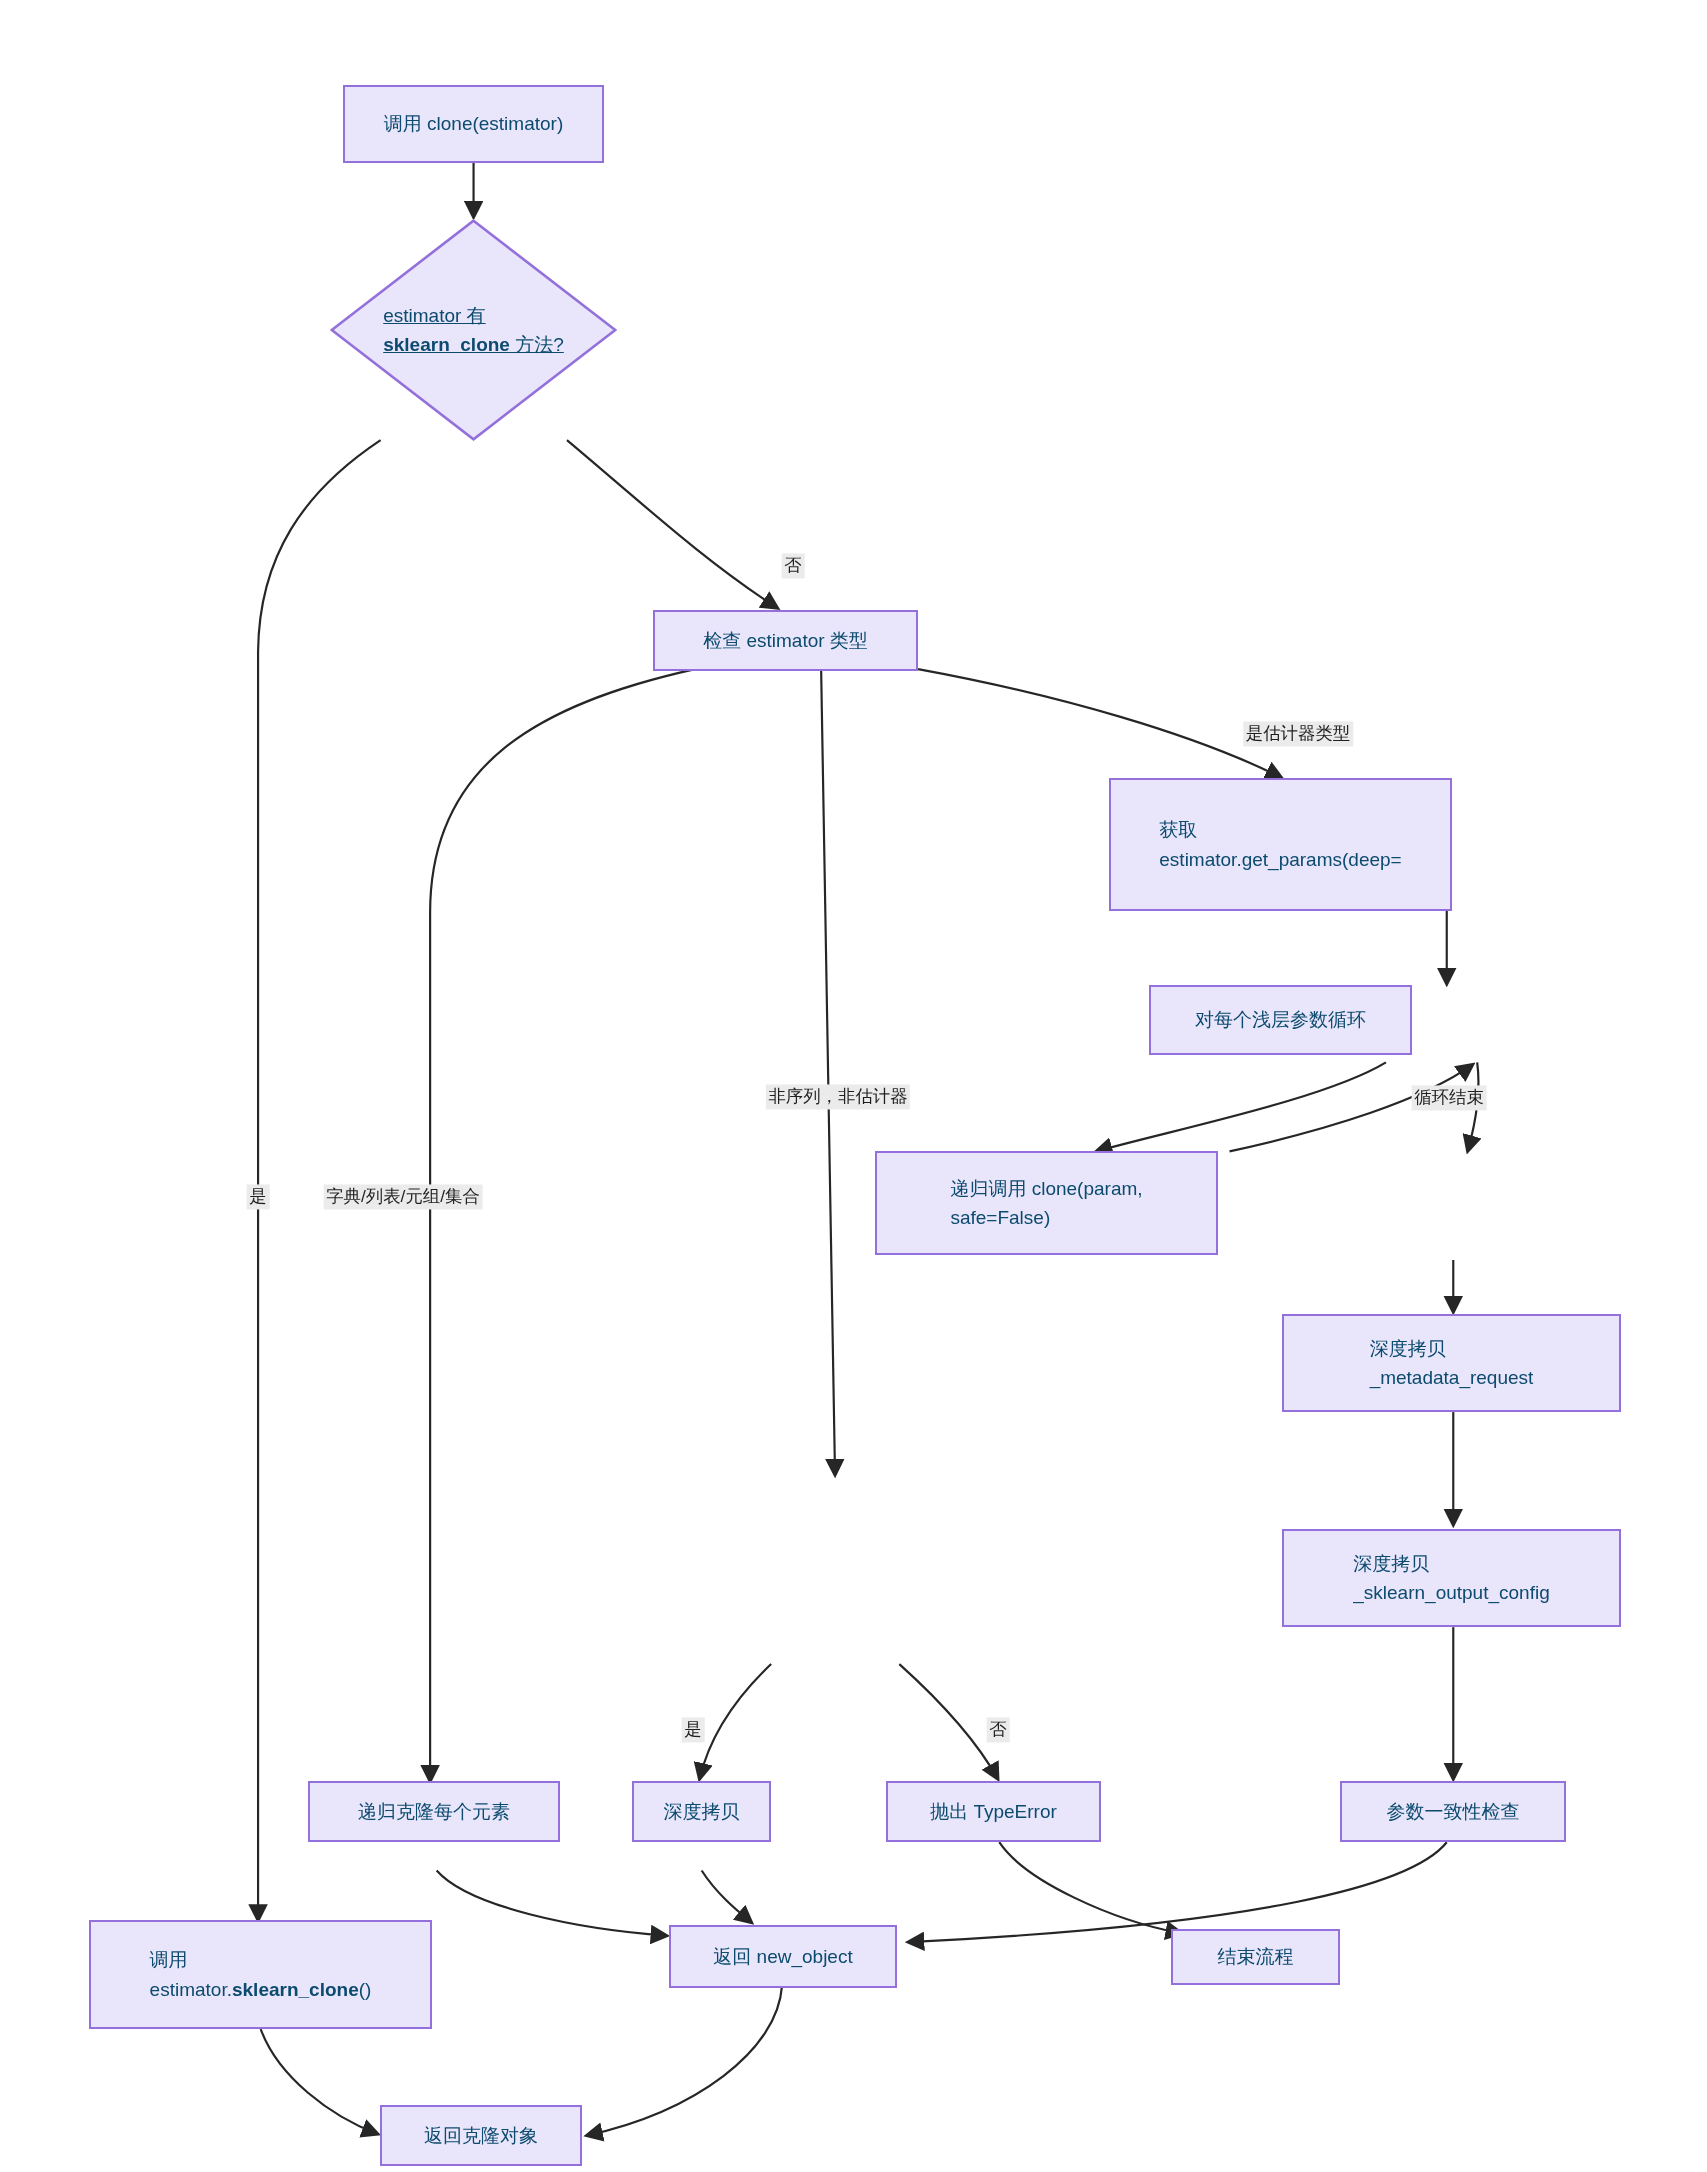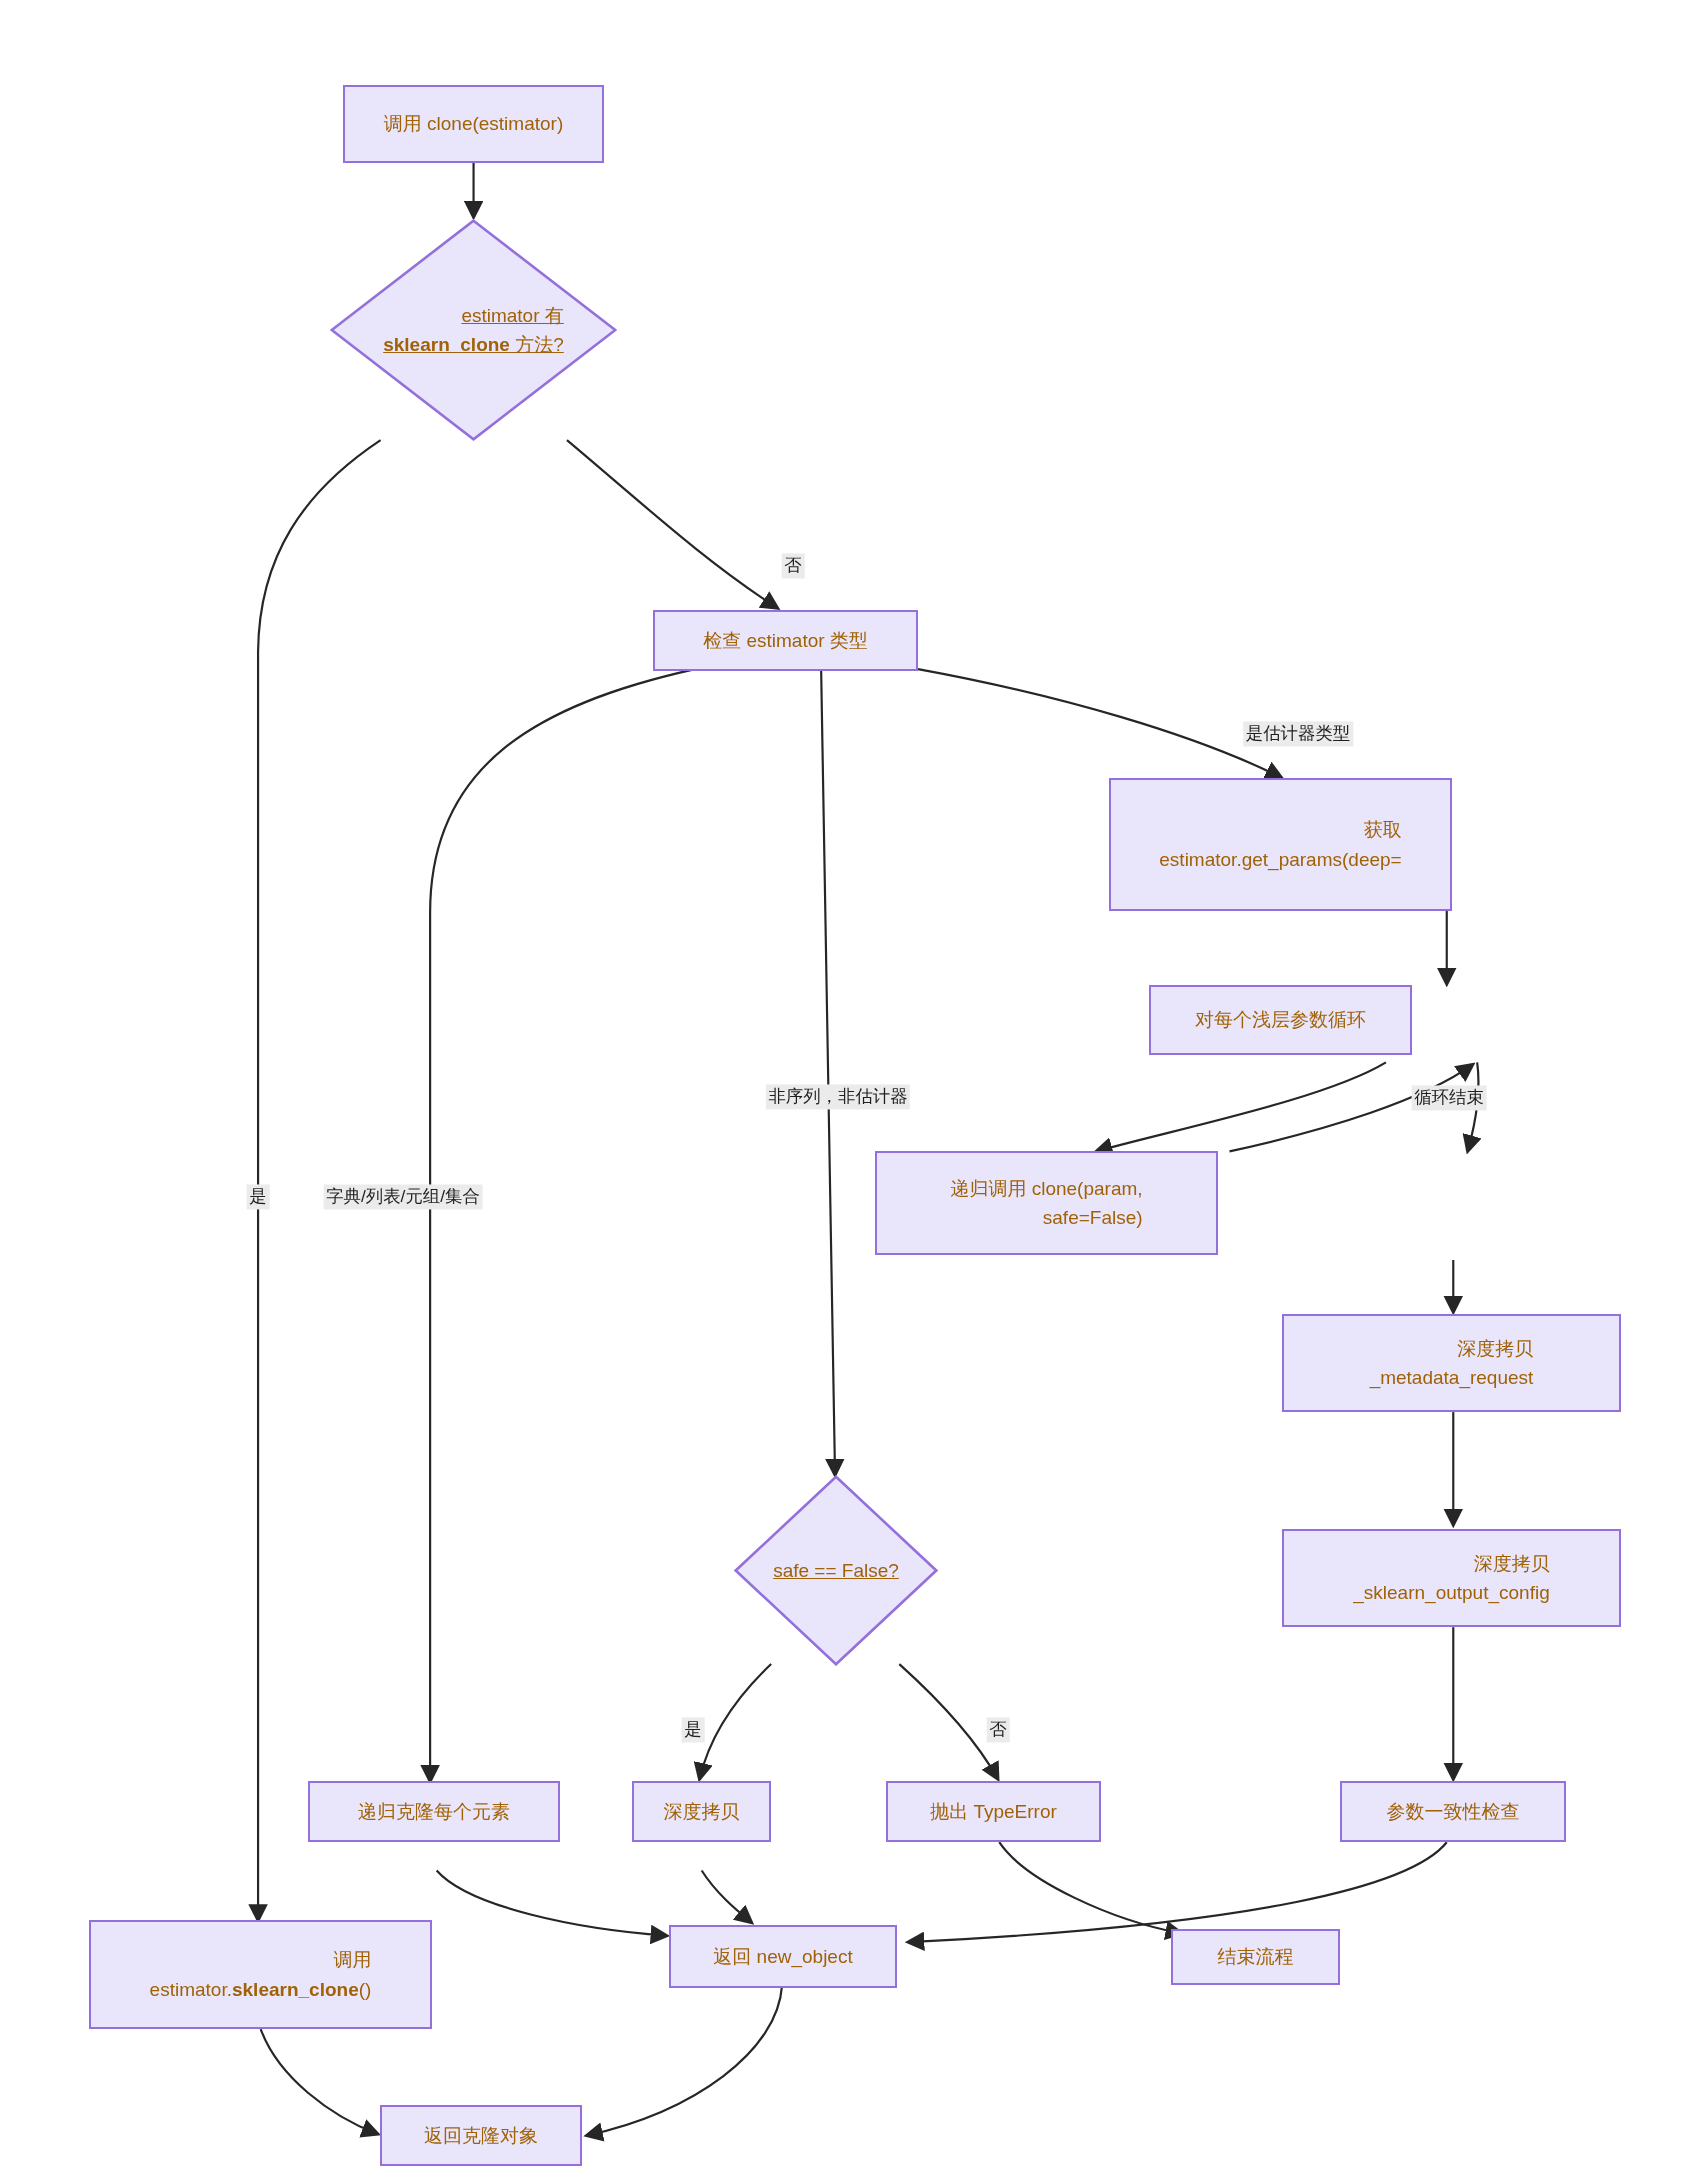--- a/index.html
+++ b/index.html
@@ -31,22 +31,22 @@
     stroke-width: 5px;
   }
   .node {
     position: absolute;
     box-sizing: border-box;
     background: #E9E6FB;
     border: 2.6px solid #9370DB;
     display: flex;
     align-items: center;
     justify-content: center;
-    text-align: right;
-    color: #a16207;
+    text-align: left;
+    color: #0c4a6e;
     line-height: 1.55;
     font-size: 19px;
     white-space: nowrap;
   }
   .node.diamond {
     background: transparent;
     border: none;
     text-decoration: underline;
   }
   .diamond-shape {
@@ -195,28 +195,20 @@
       <span class="l2">_sklearn_output_config</span>
     </span>
   </div>
 
   <div class="node" style="left:1340px; top:1781px; width:226px; height:61px;">
     <span class="label">
       <span>参数一致性检查</span>
     </span>
   </div>
 
-  <div class="node diamond" style="left:734px; top:1475px; width:204px; height:191px;">
-    <svg class="diamond-shape" viewBox="0 0 470 440" preserveAspectRatio="none">
-      <polygon points="235,4 466,220 235,436 4,220"></polygon>
-    </svg>
-    <span class="label">
-      <span>safe == False?</span>
-    </span>
-  </div>
 
   <div class="node" style="left:308px; top:1781px; width:252px; height:61px;">
     <span class="label">
       <span>递归克隆每个元素</span>
     </span>
   </div>
 
   <div class="node" style="left:632px; top:1781px; width:139px; height:61px;">
     <span class="label">
       <span>深度拷贝</span>

